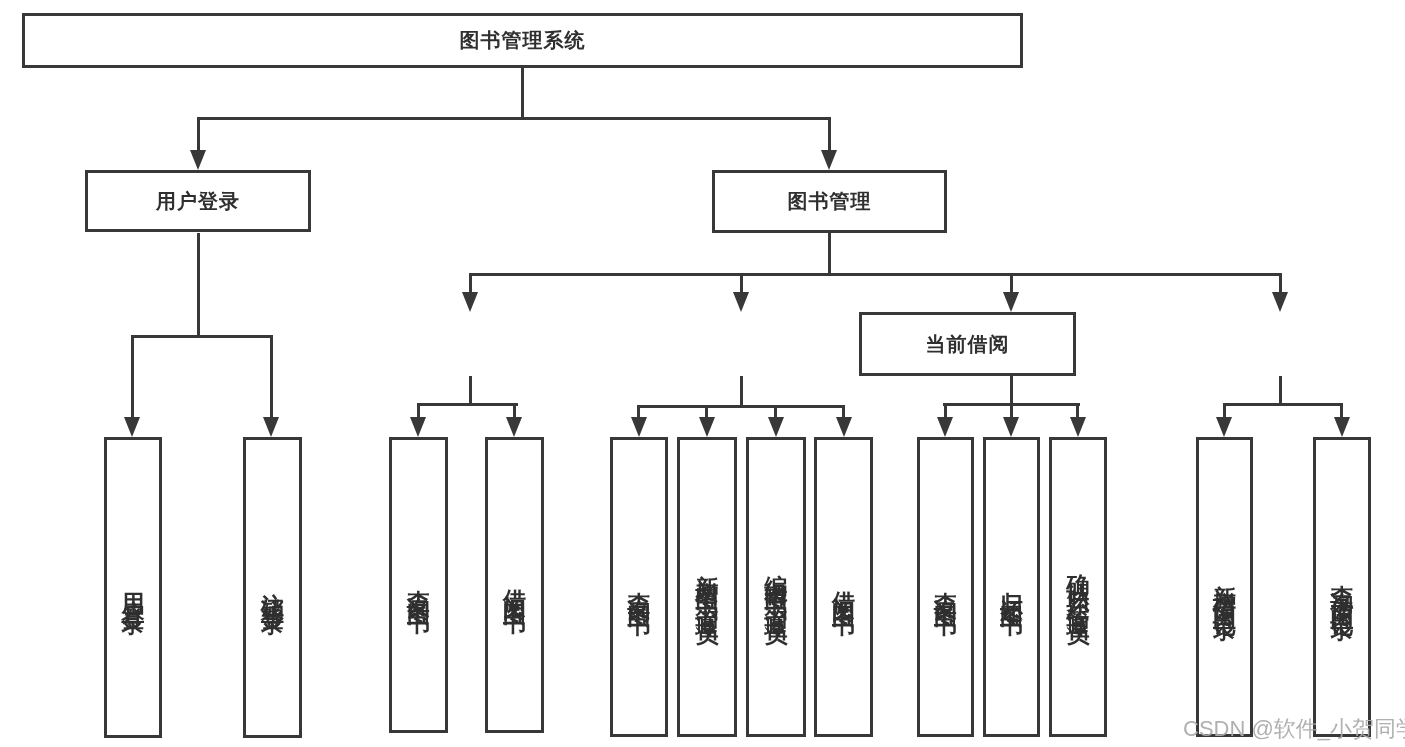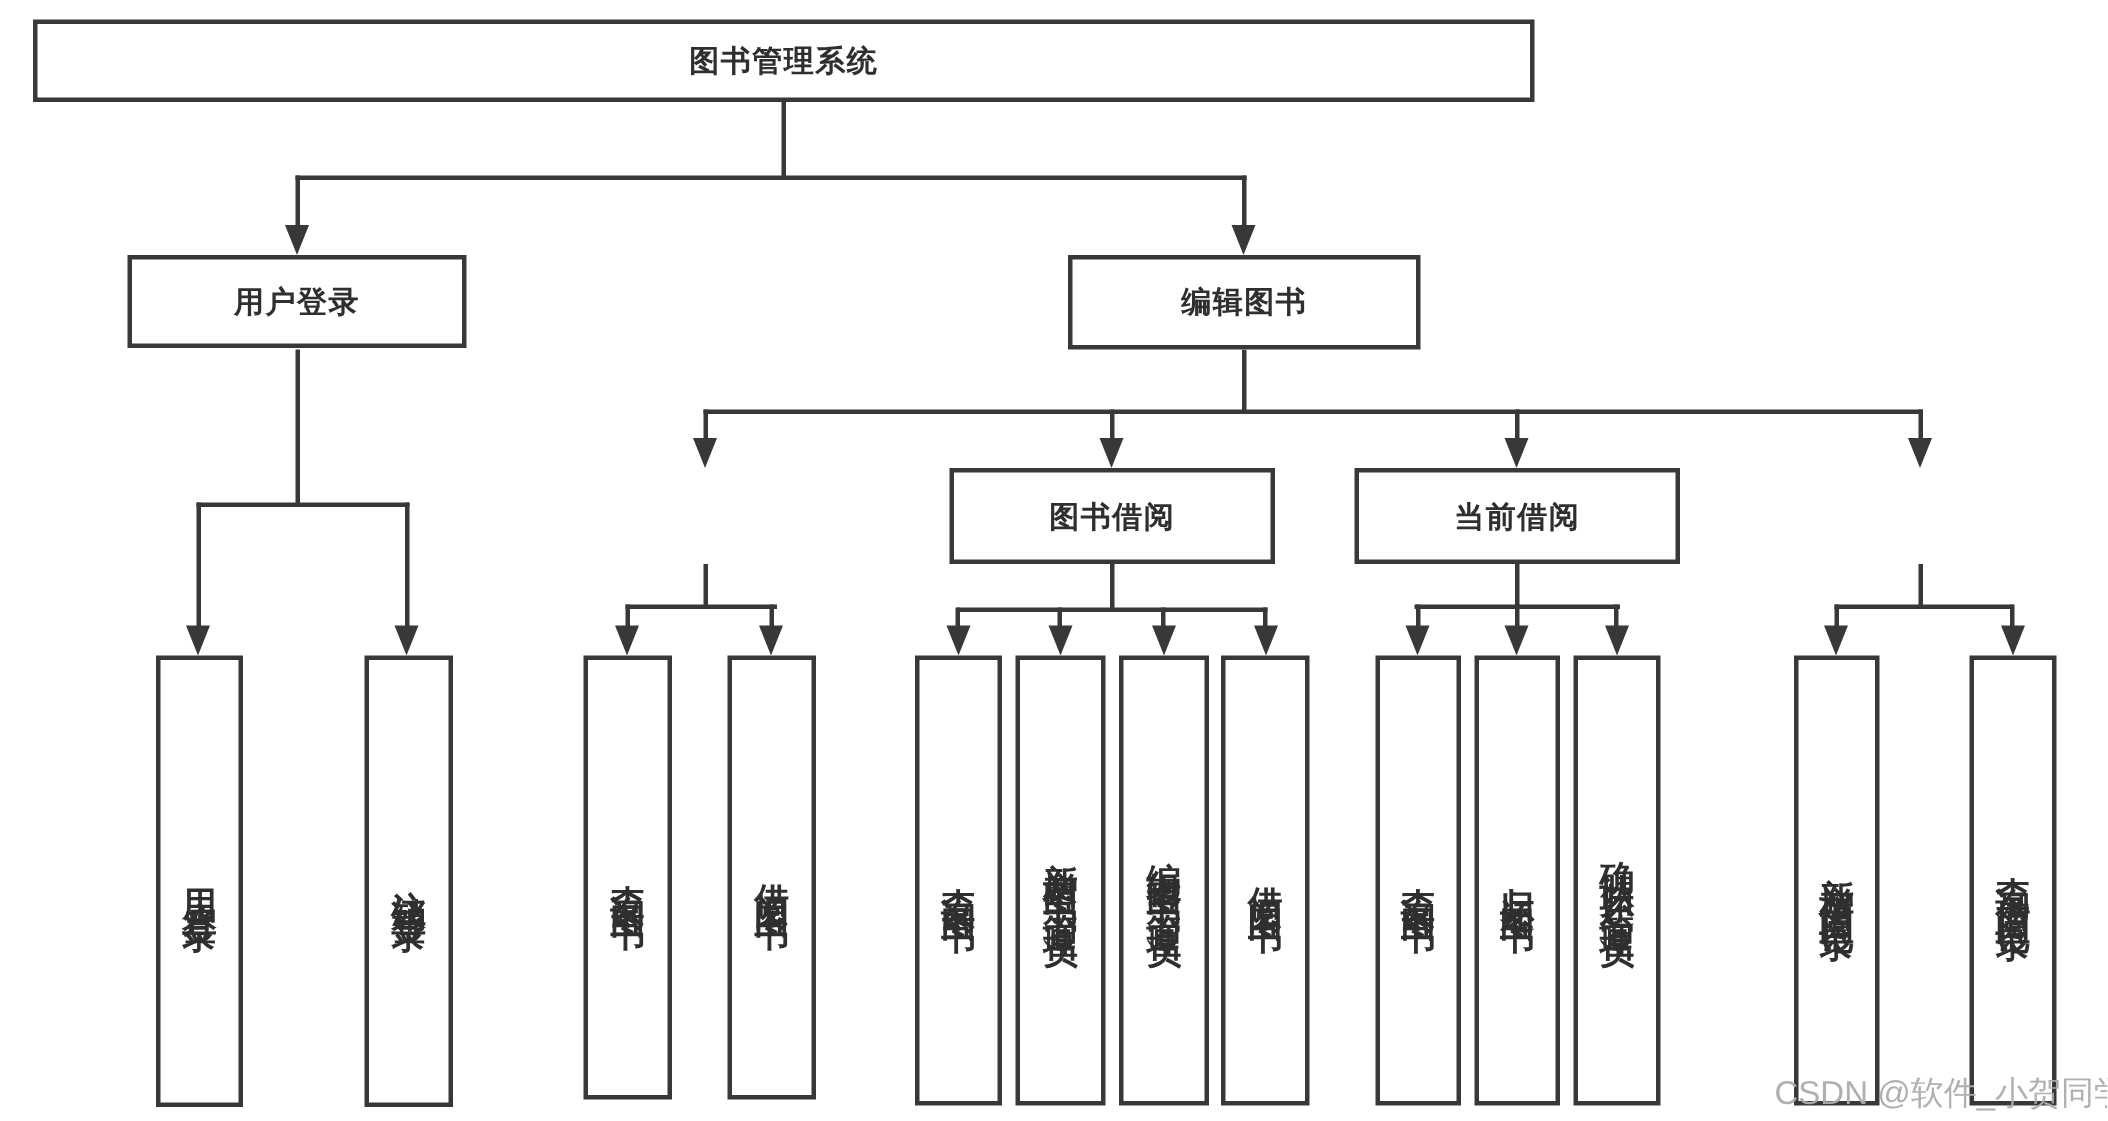--- a/index.html
+++ b/index.html
@@ -118,27 +118,24 @@
   <div class="arrow" style="left:1334px;top:417px"></div>
 
   <div class="node" style="left:22px;top:13px;width:1001px;height:55px">
     <span>图书管理系统</span>
   </div>
 
   <div class="node" style="left:85px;top:170px;width:226px;height:62px">
     <span>用户登录</span>
   </div>
   <div class="node" style="left:712px;top:170px;width:235px;height:63px">
-    <span>编辑图书</span>
+    <span>图书管理</span>
   </div>
 
-  <div class="node" style="left:633px;top:312px;width:217px;height:64px">
-    <span>图书借阅</span>
-  </div>
-  <div class="node" style="left:903px;top:312px;width:217px;height:64px">
+  <div class="node" style="left:859px;top:312px;width:217px;height:64px">
     <span>当前借阅</span>
   </div>
 
   <div class="node vnode" style="left:104px;top:437px;width:58px;height:301px">
     <span class="vtext">用户登录</span>
   </div>
   <div class="node vnode" style="left:243px;top:437px;width:59px;height:301px">
     <span class="vtext">注销登录</span>
   </div>
 

